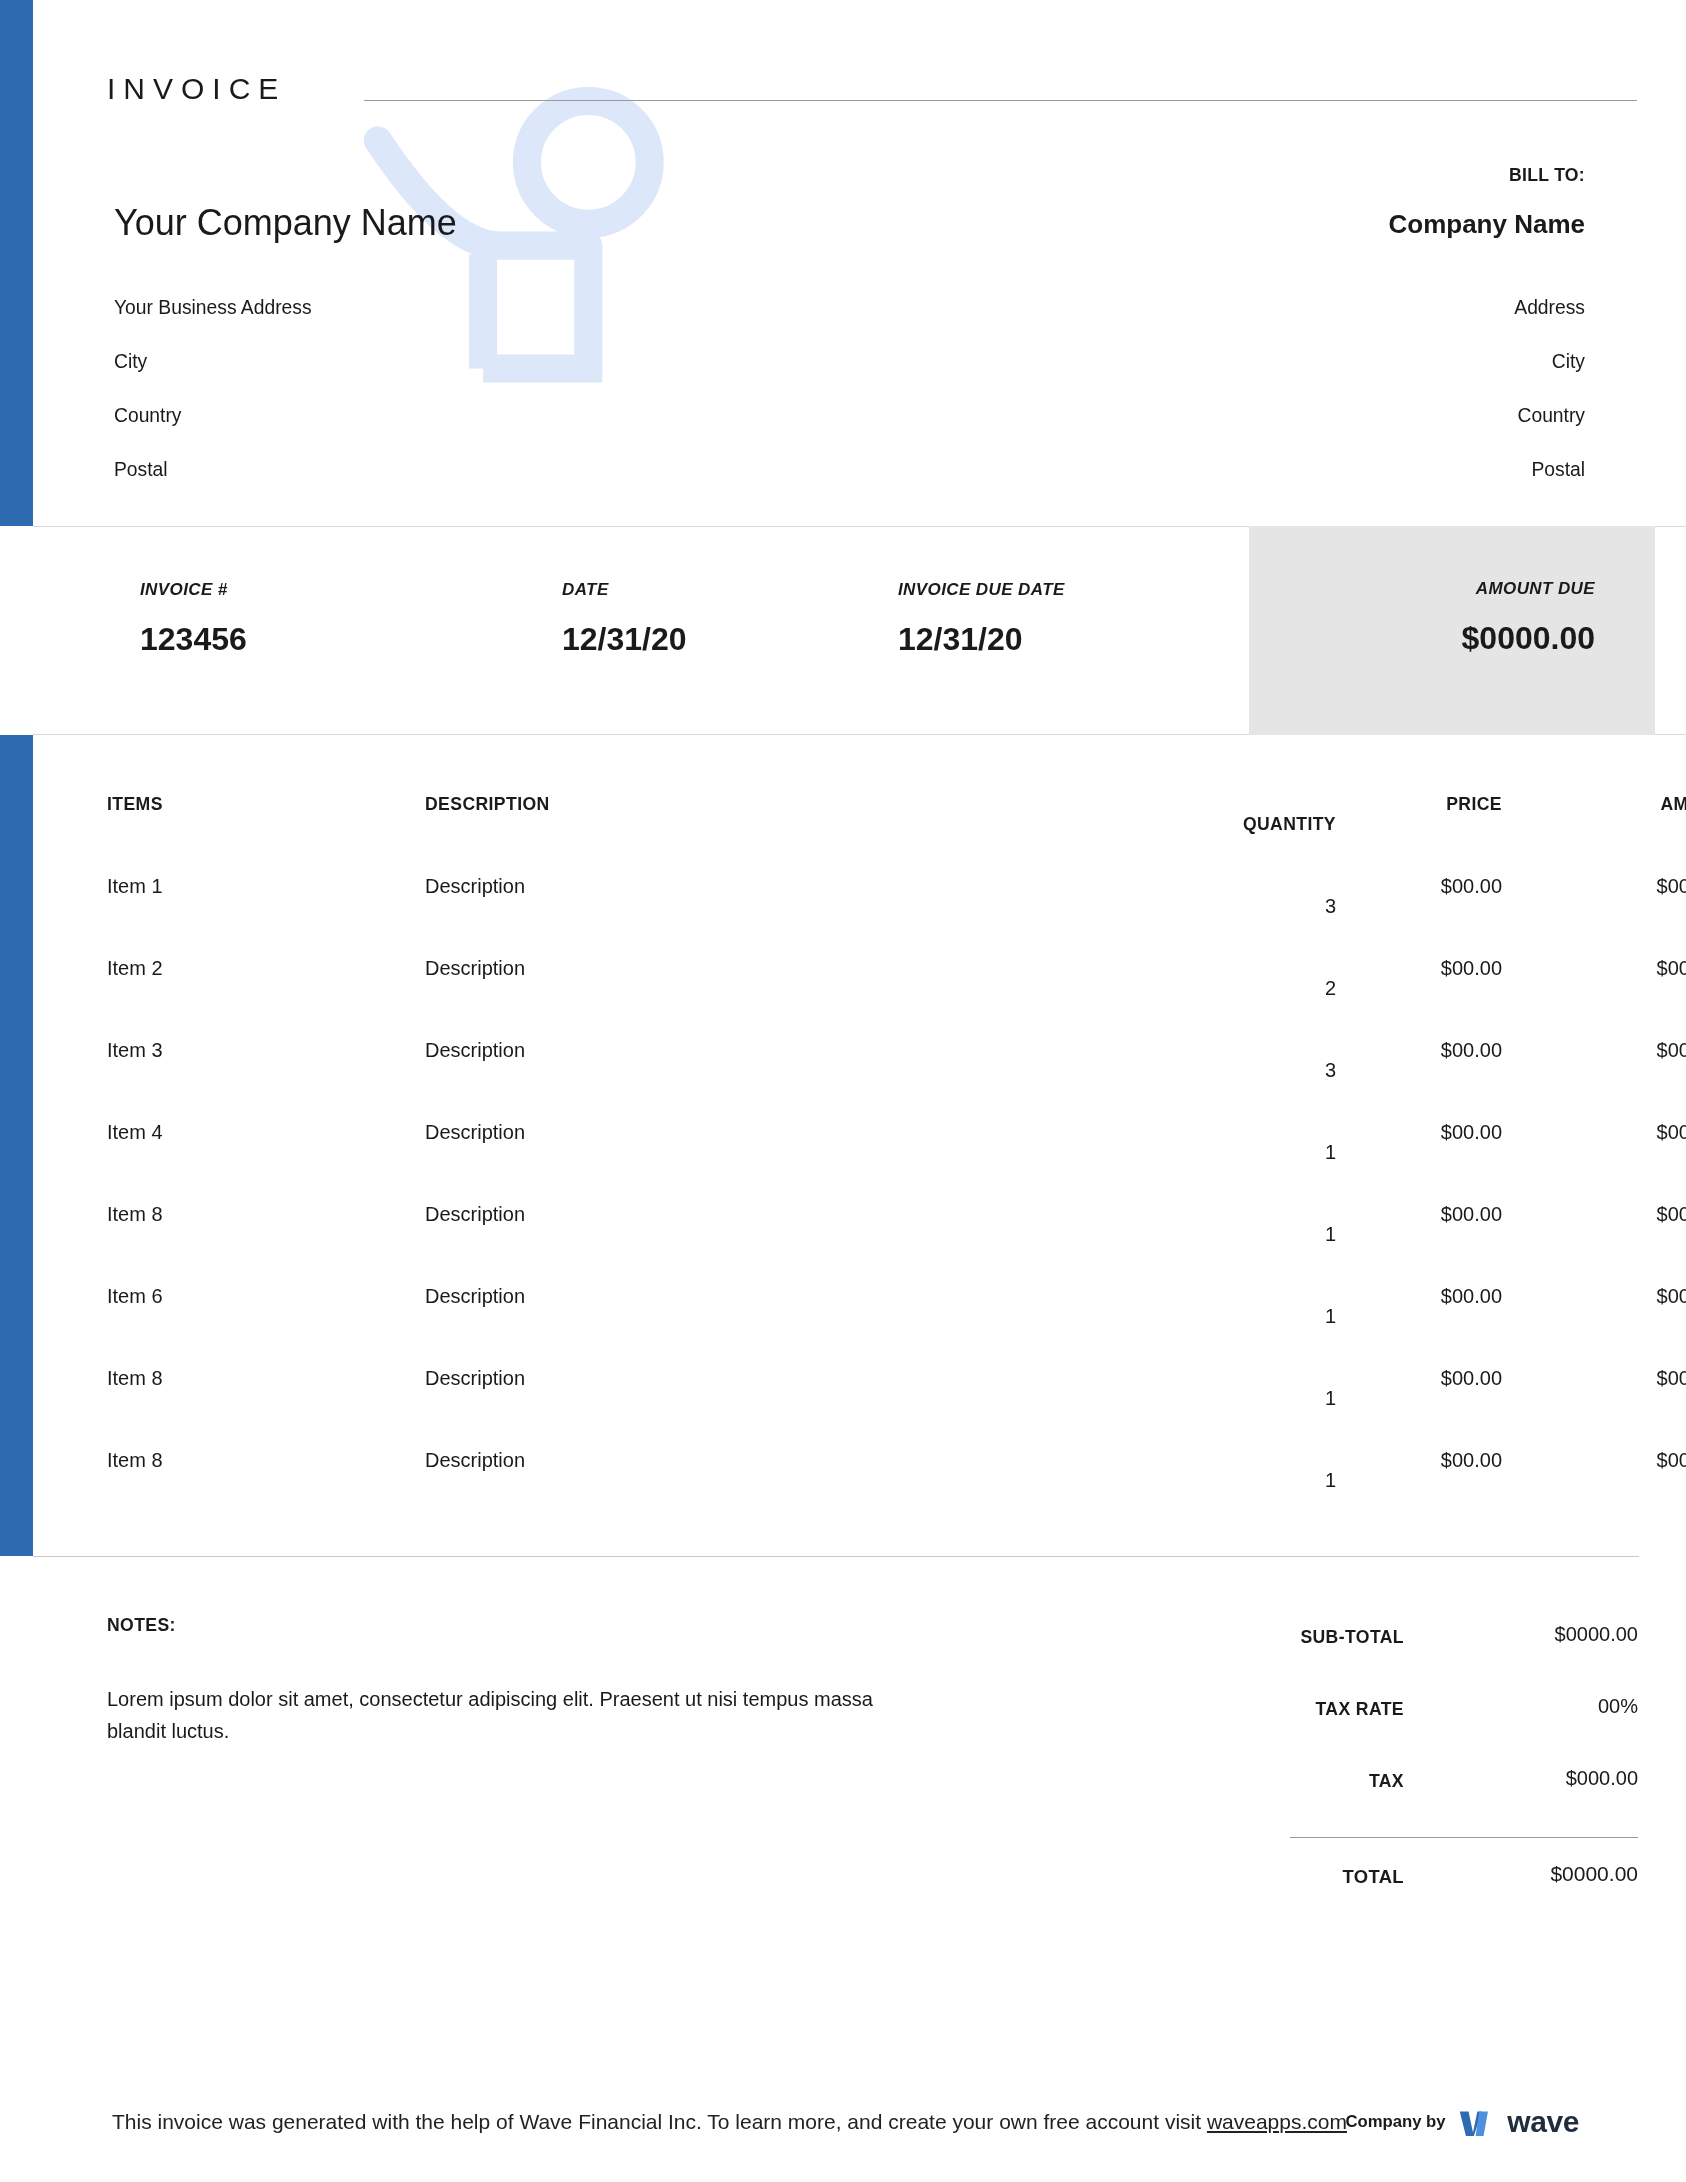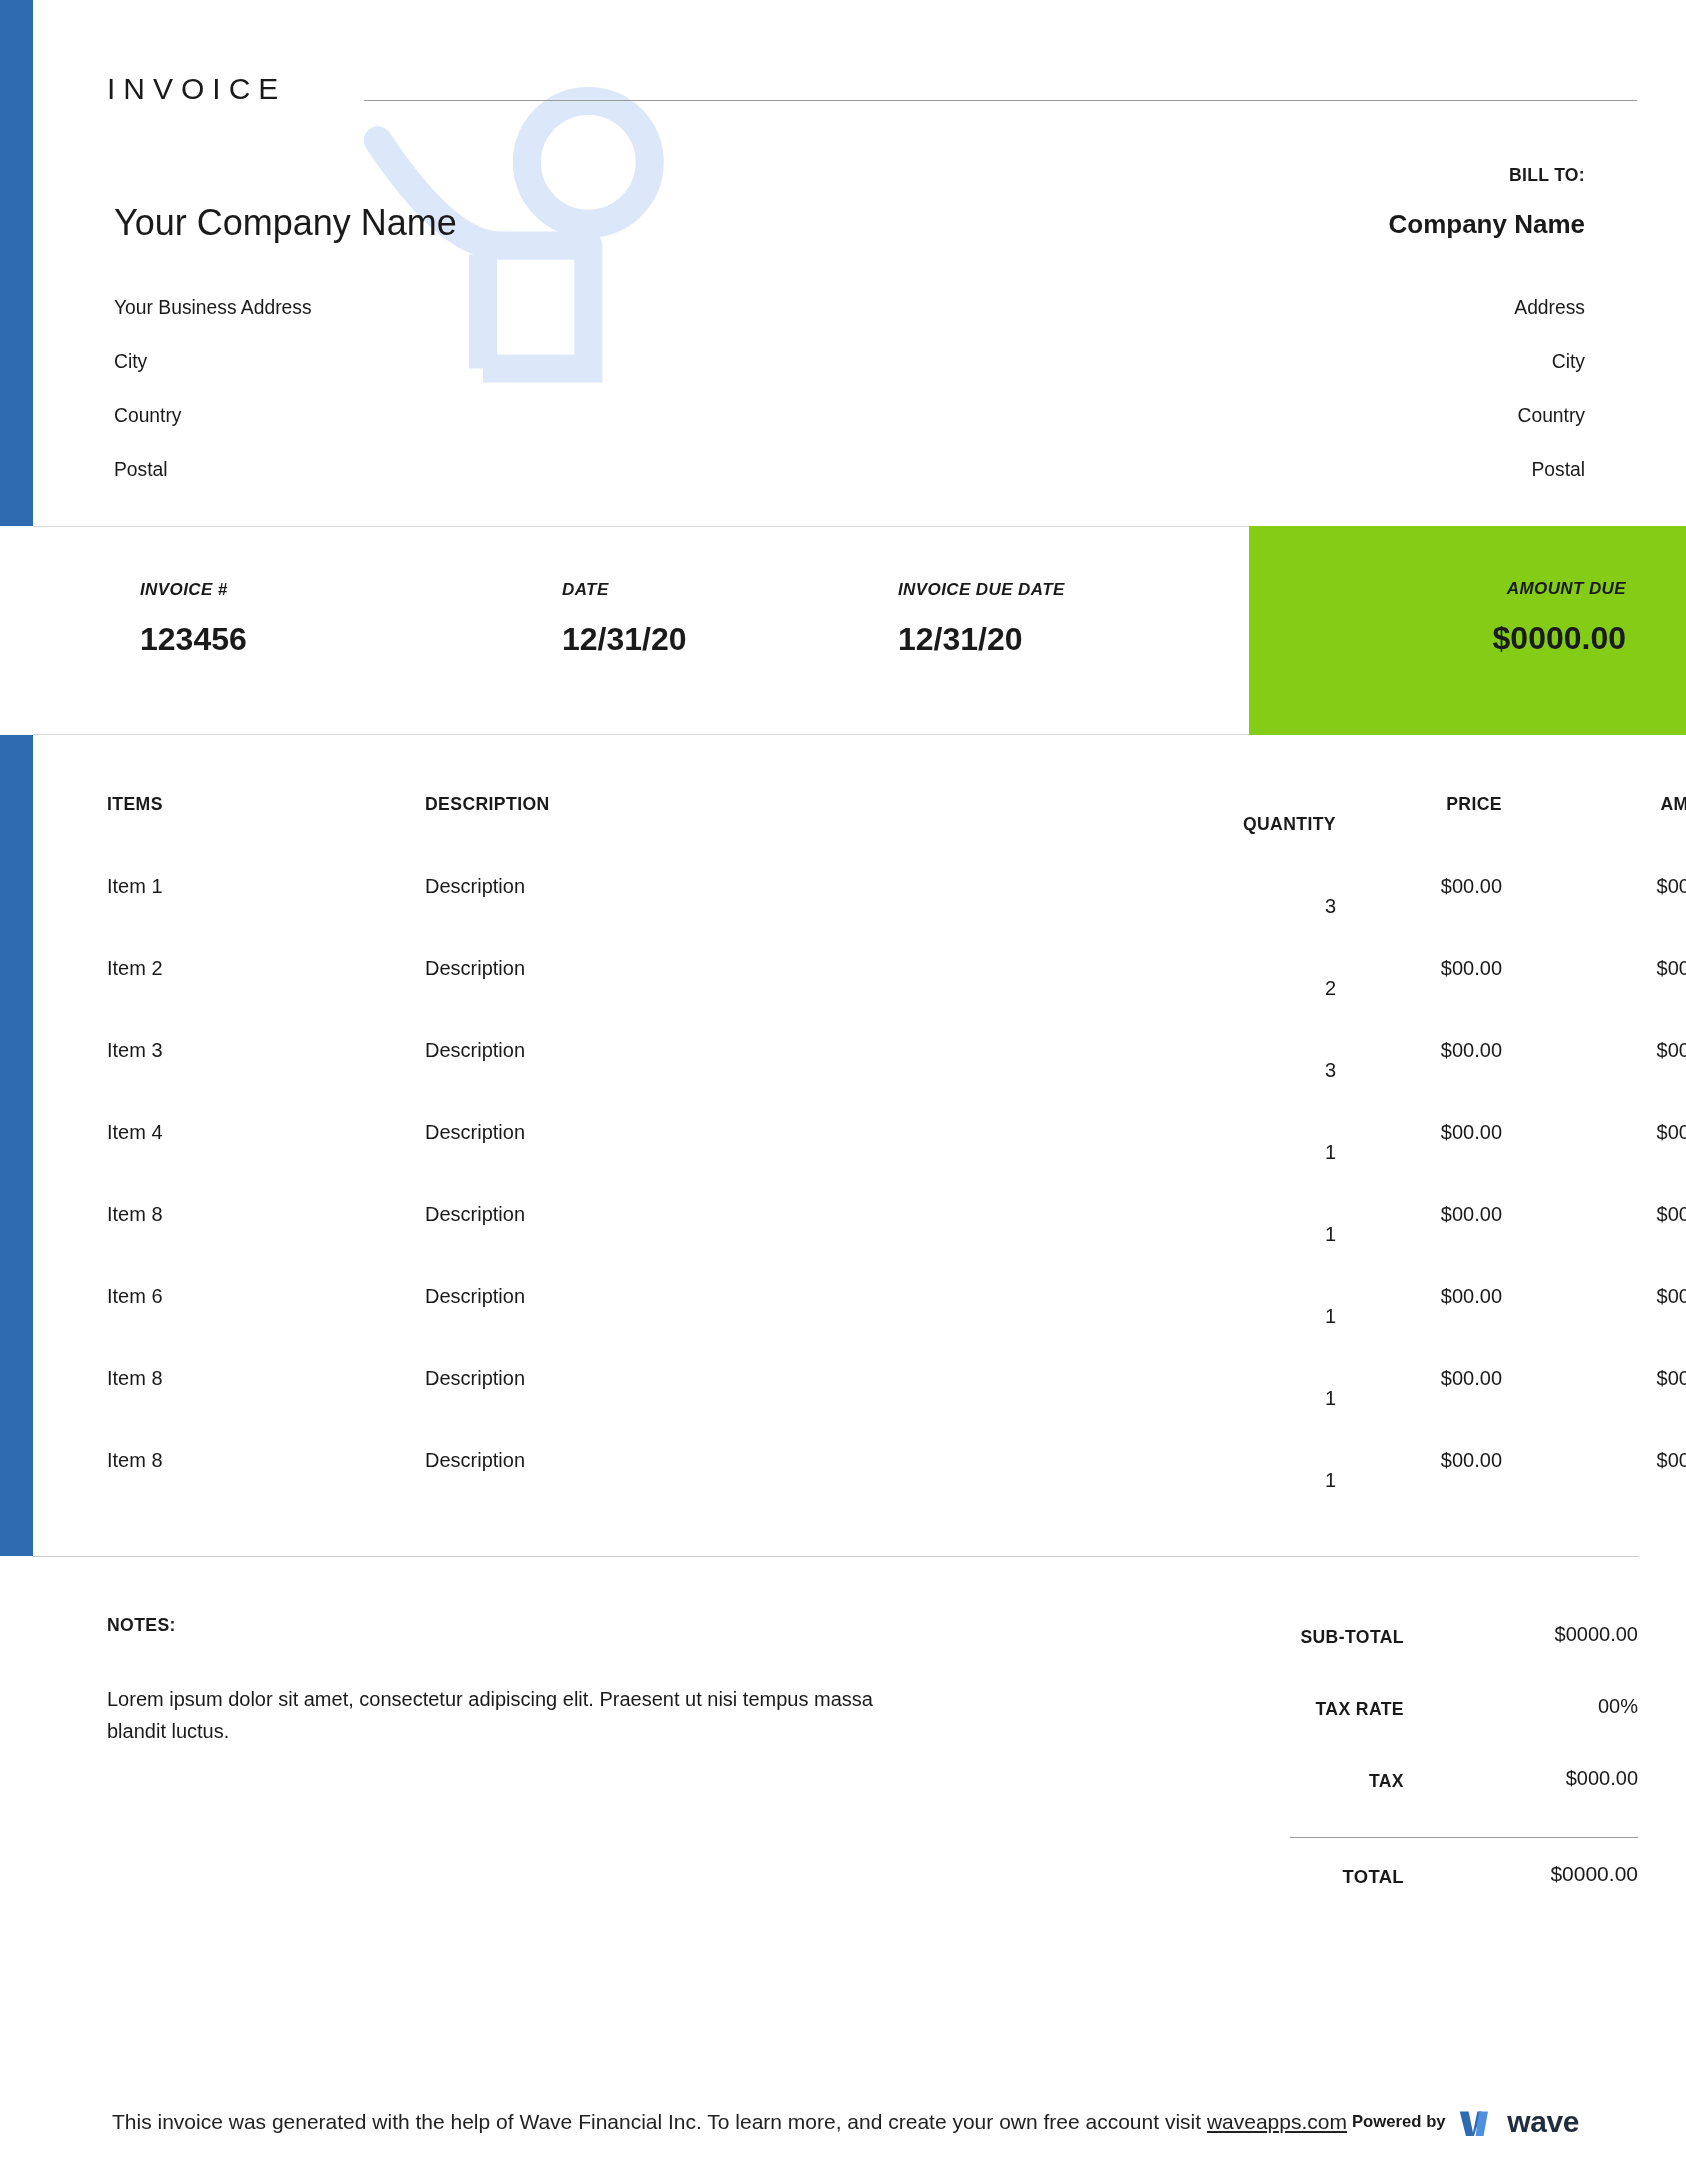--- a/index.html
+++ b/index.html
@@ -143,23 +143,23 @@
     font-weight: bold;
     color: #1a1a1a;
   }
   .meta-1 { left: 107px; }
   .meta-2 { left: 489px; margin-left: 40px; }
   .meta-3 { left: 865px; }
   .amount-due-box {
     position: absolute;
     left: 1249px;
     top: 526px;
-    width: 437px;
+    width: 406px;
     height: 209px;
-    background: #84cc16;
+    background: #e5e5e5;
     box-sizing: border-box;
   }
   .amount-due-inner {
     position: absolute;
     right: 60px;
     top: 53px;
     text-align: right;
   }
   
   .items-head {
@@ -443,21 +443,21 @@
   <div class="grand-total">
     <span class="total-label">TOTAL</span>
     <span class="total-value">$0000.00</span>
   </div>
 
   <div class="footer-text">
     <span>This invoice was generated with the help of Wave Financial Inc. To learn more, and create your own free account visit </span><a class="footer-link" href="#">waveapps.com</a>
   </div>
 
   <div class="powered-by">
-    <span class="powered-label">Powered by</span>
+    <span class="powered-label">Company by</span>
     <svg width="37" height="32" viewBox="0 0 42 36">
       <path d="M2 6 L12 6 L17 30 L22 6 L27 6 L18 34 L9 34 Z" fill="#2e6bb0"></path>
       <path d="M24 6 L34 6 L29 34 L20 34 Z" fill="#4e8fe0"></path>
     </svg>
     <span class="wave-word">wave</span>
   </div>
 
 </div>
 
 

